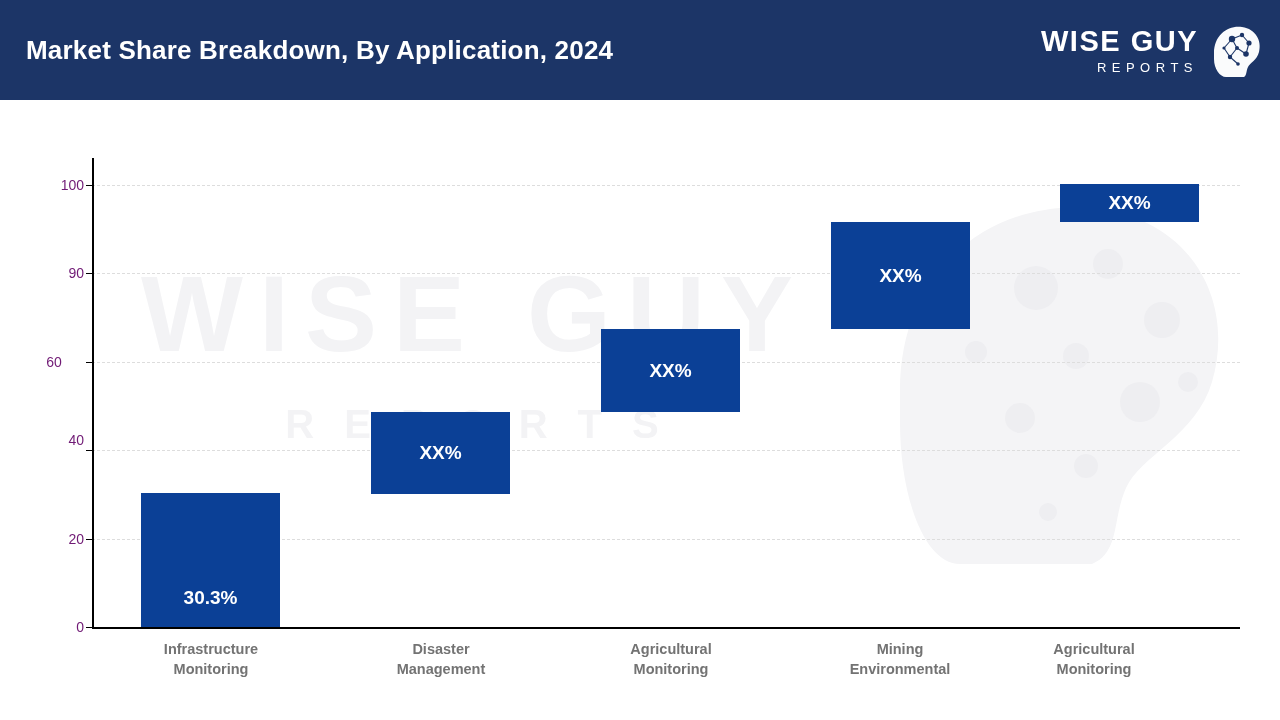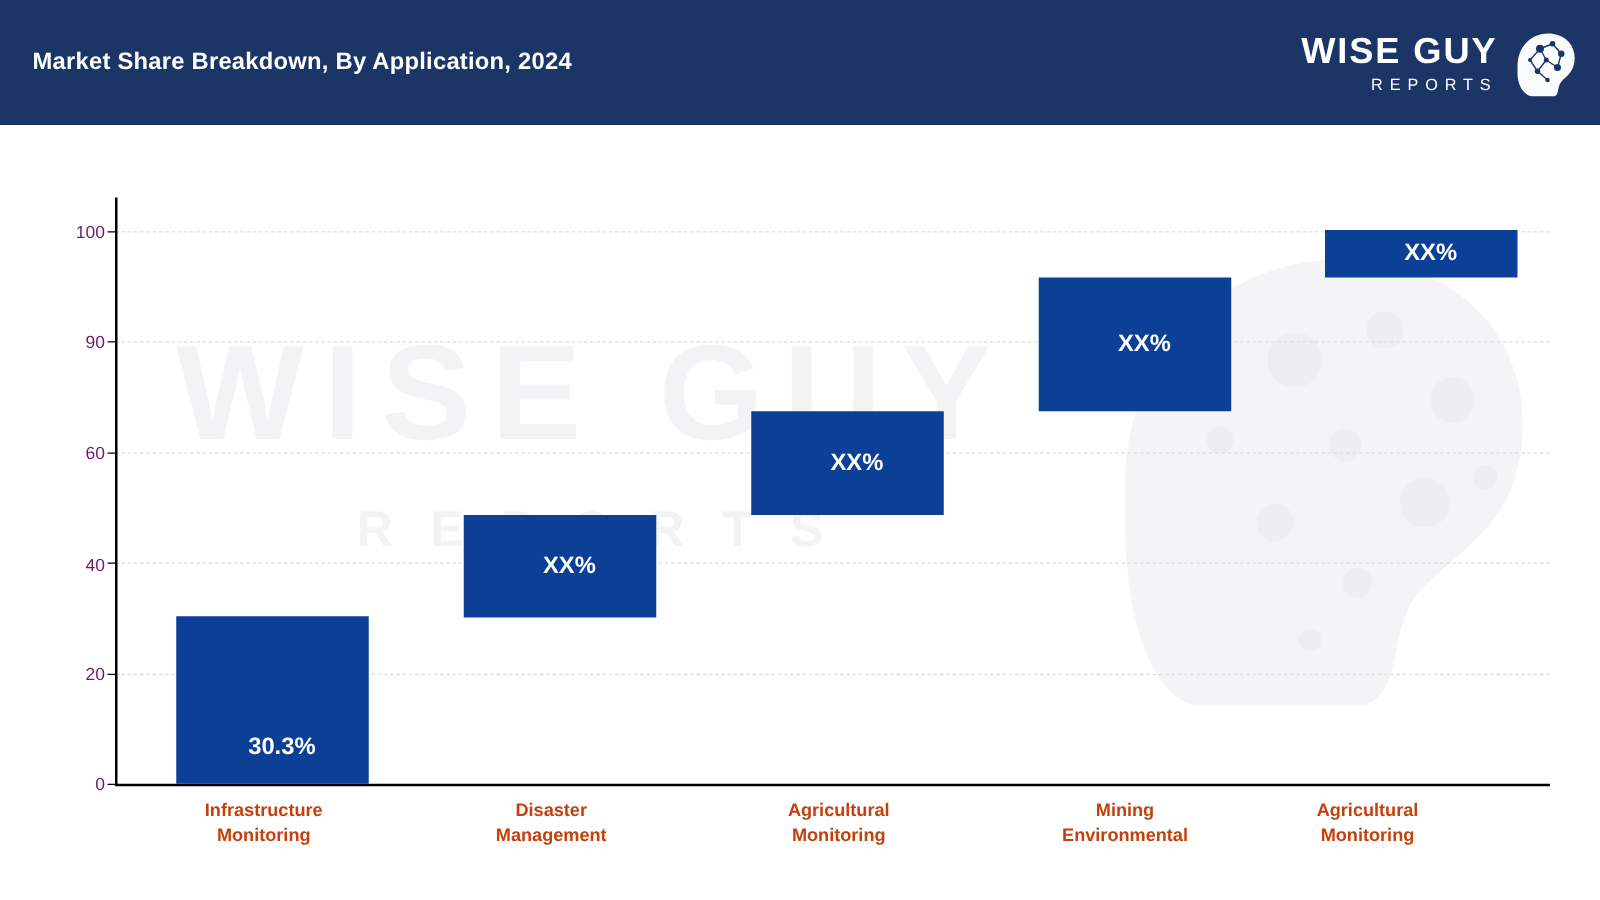--- a/index.html
+++ b/index.html
@@ -27,21 +27,21 @@
     width: 1280px;
     height: 100px;
     background: #1d3461;
     background: #1c3567;
     display: flex;
     align-items: center;
     justify-content: space-between;
   }
   #header-title {
     color: #ffffff;
-    font-size: 19px;
+    font-size: 26px;
     font-weight: bold;
     letter-spacing: 0.2px;
     margin-left: 26px;
     white-space: nowrap;
   }
   #logo {
     margin-right: 14px;
     display: flex;
     align-items: center;
     gap: 6px;
@@ -166,37 +166,36 @@
     width: 1148px;
     height: 2px;
     background: #000000;
   }
   .bar {
     position: absolute;
     background: #0b4096;
     display: flex;
     align-items: center;
     justify-content: center;
-    padding-left: 15px;
   }
   .bar-label {
     color: #ffffff;
     font-size: 19px;
     font-weight: bold;
   }
   .bar-label.bottom-anchor {
     position: absolute;
     bottom: 18px;
   }
   .cat-label {
     position: absolute;
     text-align: center;
     font-size: 14.5px;
     font-weight: bold;
-    color: #c2410c;
+    color: #737373;
     line-height: 1.35;
   }
 </style>
 </head>
 <body>
 
 <div id="page">
 
   <div id="header">
     <div id="header-title">Market Share Breakdown, By Application, 2024</div>
@@ -268,22 +267,22 @@
 
       <div class="ytick-mark" style="top:85px;"></div>
       <div class="ytick-mark" style="top:173px;"></div>
       <div class="ytick-mark" style="top:262px;"></div>
       <div class="ytick-mark" style="top:350px;"></div>
       <div class="ytick-mark" style="top:439px;"></div>
       <div class="ytick-mark" style="top:527px;"></div>
 
       <div class="ytick-label" style="top:85px;">100</div>
       <div class="ytick-label" style="top:173px;">90</div>
-      <div class="ytick-label" style="top:262px;">60</div>
-      <div class="ytick-label" style="top:352px;">40</div>
+      <div class="ytick-label" style="top:262px;text-align:center;">60</div>
+      <div class="ytick-label" style="top:340px;">40</div>
       <div class="ytick-label" style="top:439px;">20</div>
       <div class="ytick-label" style="top:527px;">0</div>
 
       <div id="y-axis-line"></div>
       <div id="x-axis-line"></div>
 
       <div class="bar" style="left:141px; top:393px; width:139px; height:134px;">
         <span class="bar-label bottom-anchor">30.3%</span>
       </div>
 

